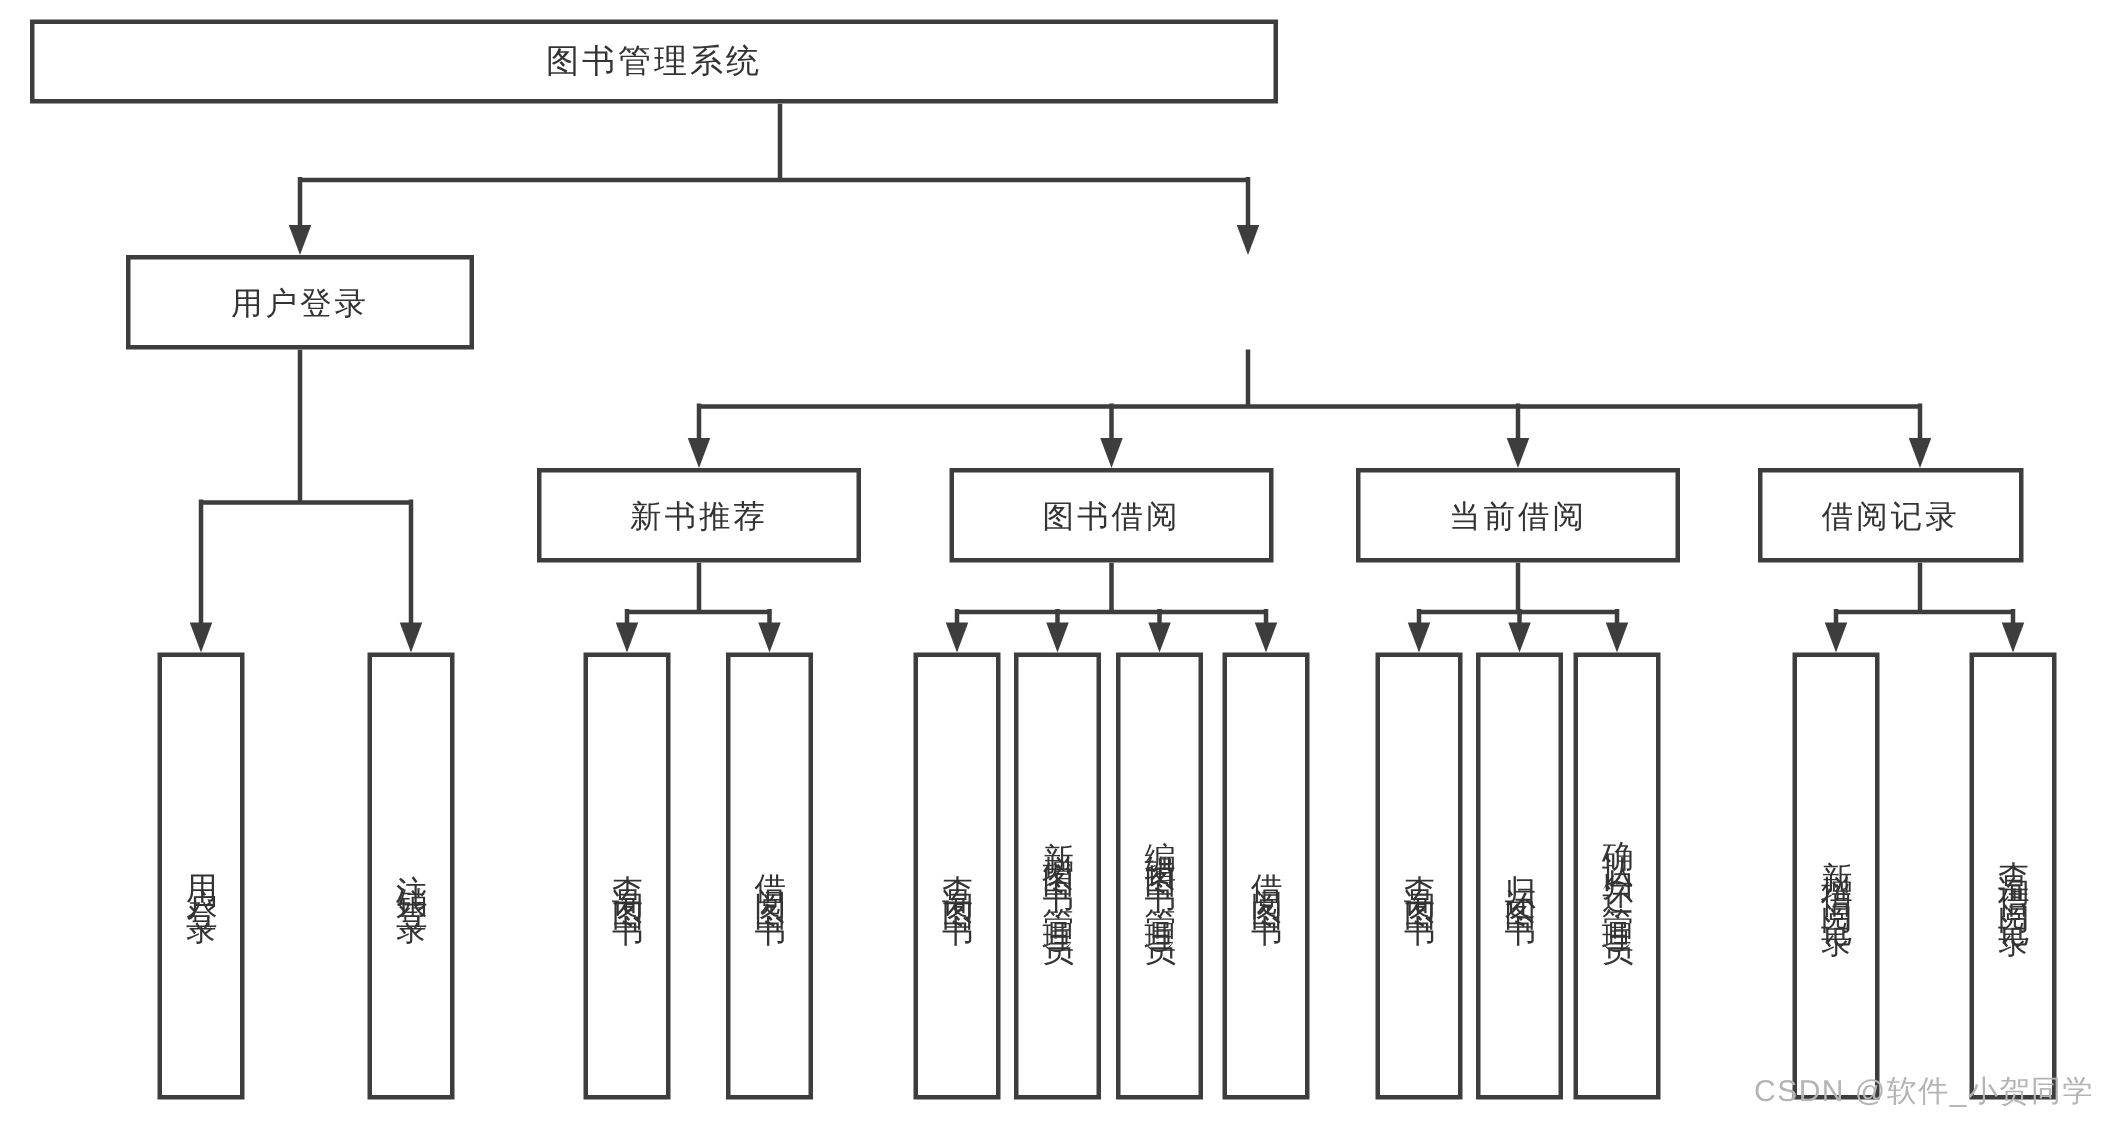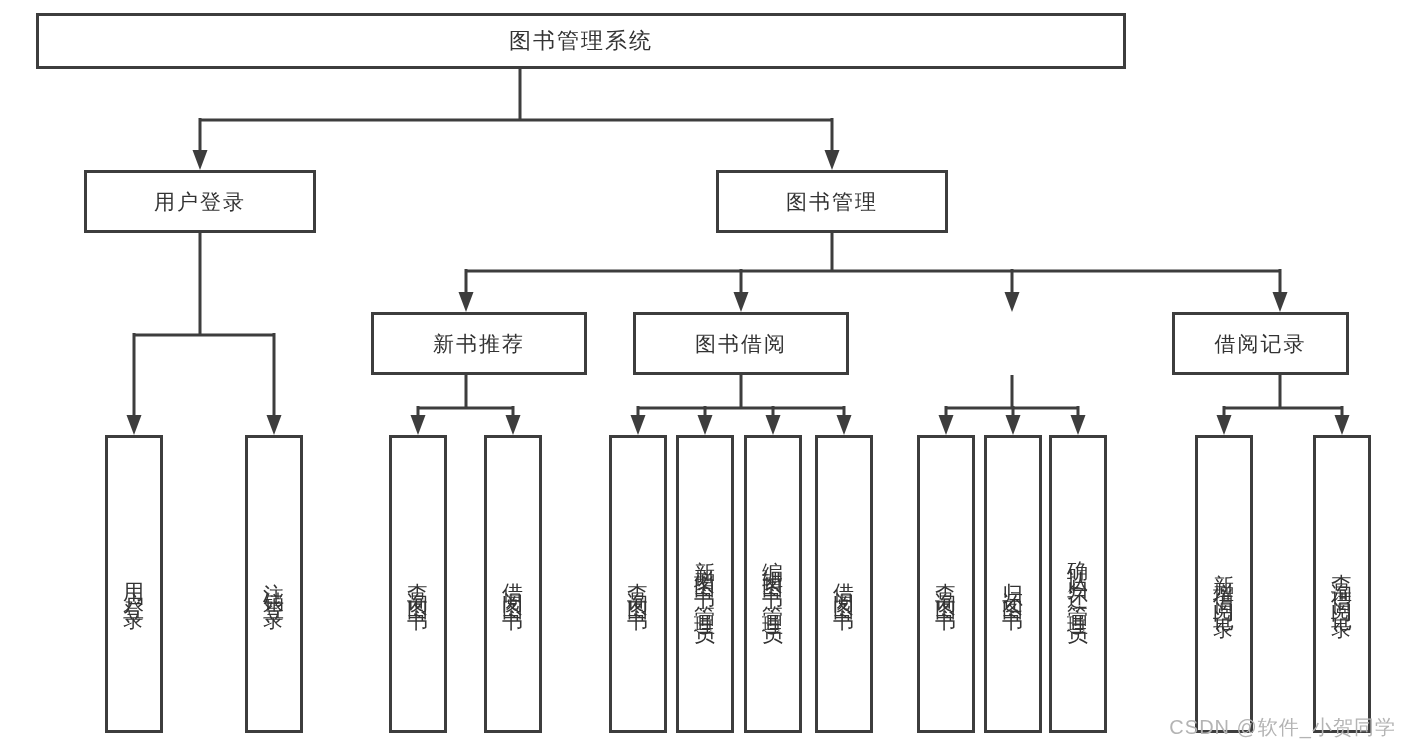--- a/index.html
+++ b/index.html
@@ -79,36 +79,36 @@
       <polygon points="765.5,415 780.5,415 773,435"></polygon>
       <polygon points="836.5,415 851.5,415 844,435"></polygon>
       <polygon points="938.5,415 953.5,415 946,435"></polygon>
       <polygon points="1005.5,415 1020.5,415 1013,435"></polygon>
       <polygon points="1070.5,415 1085.5,415 1078,435"></polygon>
       <polygon points="1216.5,415 1231.5,415 1224,435"></polygon>
       <polygon points="1334.5,415 1349.5,415 1342,435"></polygon>
     </g>
   </svg>
 
-  <div class="node h-node root-node" style="left:36px; top:13px; width:1090px; height:56px;">
+  <div class="node h-node root-node" style="left:20px; top:13px; width:832px; height:56px;">
     <span>图书管理系统</span>
   </div>
 
   <div class="node h-node" style="left:84px; top:170px; width:232px; height:63px;">
     <span>用户登录</span>
   </div>
-  <div class="node h-node" style="left:716px; top:170px; width:232px; height:63px;">
-    <span>图书管理</span>
-  </div>
 
-  <div class="node h-node" style="left:358px; top:312px; width:216px; height:63px;margin-left:13px;">
+  <div class="node h-node" style="left:358px; top:312px; width:216px; height:63px;">
     <span>新书推荐</span>
   </div>
   <div class="node h-node" style="left:633px; top:312px; width:216px; height:63px;">
     <span>图书借阅</span>
+  </div>
+  <div class="node h-node" style="left:904px; top:312px; width:216px; height:63px;">
+    <span>当前借阅</span>
   </div>
   <div class="node h-node" style="left:1172px; top:312px; width:177px; height:63px;">
     <span>借阅记录</span>
   </div>
 
   <div class="node leaf" style="left:105px;">
     <span>用户登录</span>
   </div>
   <div class="node leaf" style="left:245px;">
     <span>注销登录</span>

